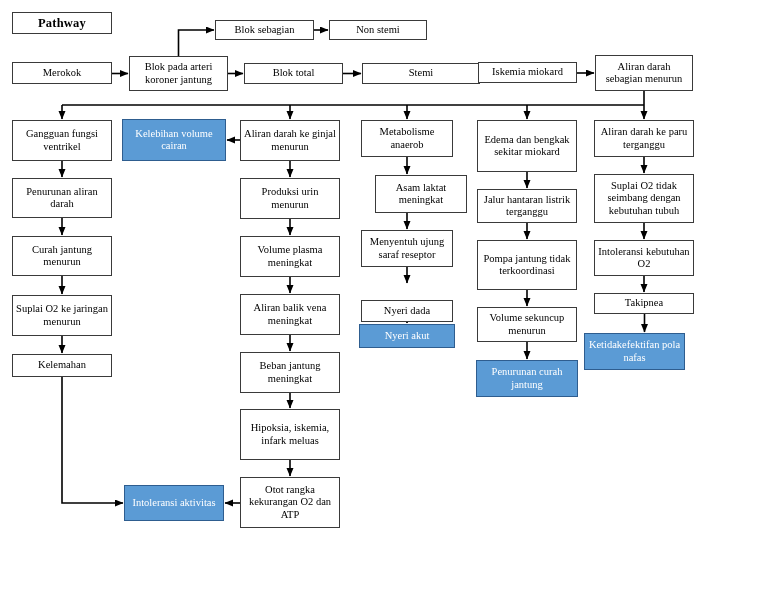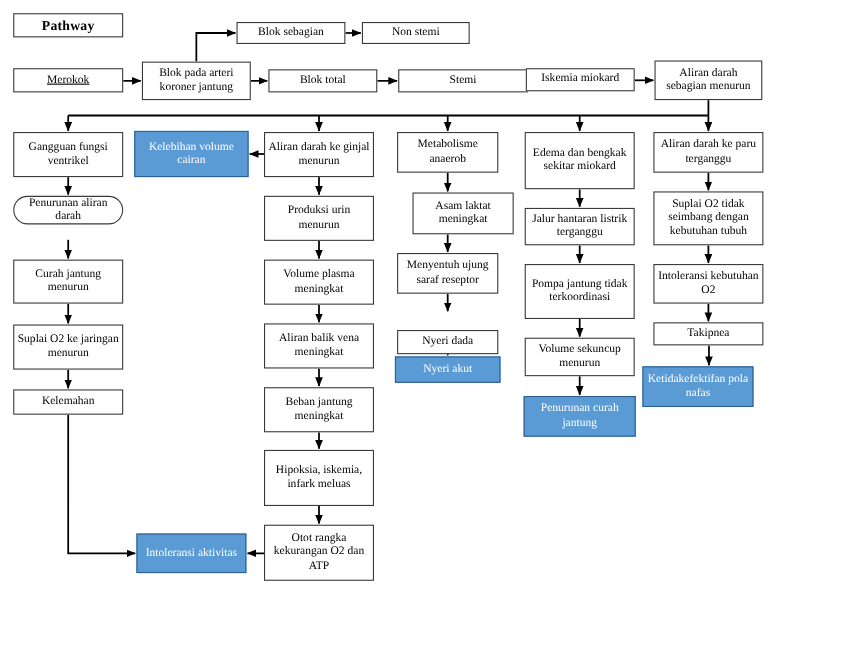--- a/index.html
+++ b/index.html
@@ -76,42 +76,42 @@
   <div>
       <div class="node bold" style="left: 12px; top: 12px; width: 100px; height: 22px;">
         <span>Pathway</span>
       </div>
       <div class="node" style="left: 215px; top: 20px; width: 99px; height: 20px;">
         <span>Blok sebagian</span>
       </div>
       <div class="node" style="left: 329px; top: 20px; width: 98px; height: 20px;">
         <span>Non stemi</span>
       </div>
-      <div class="node" style="left: 12px; top: 62px; width: 100px; height: 22px; text-decoration: underline;">
+      <div class="node" style="left: 12px; top: 62px; width: 100px; height: 22px;">
         <span>Merokok</span>
       </div>
       <div class="node" style="left: 129px; top: 56px; width: 99px; height: 35px;">
         <span>Blok pada arteri koroner jantung</span>
       </div>
       <div class="node" style="left: 244px; top: 63px; width: 99px; height: 21px;">
         <span>Blok total</span>
       </div>
       <div class="node" style="left: 362px; top: 63px; width: 118px; height: 21px;">
         <span>Stemi</span>
       </div>
       <div class="node" style="left: 478px; top: 62px; width: 99px; height: 21px;">
         <span>Iskemia miokard</span>
       </div>
       <div class="node" style="left: 595px; top: 55px; width: 98px; height: 36px;">
         <span>Aliran darah sebagian menurun</span>
       </div>
       <div class="node" style="left: 12px; top: 120px; width: 100px; height: 41px;">
         <span>Gangguan fungsi ventrikel</span>
       </div>
-      <div class="node" style="left: 12px; top: 178px; width: 100px; height: 26px; border-radius: 14px;">
+      <div class="node" style="left: 12px; top: 178px; width: 100px; height: 40px;">
         <span>Penurunan aliran darah</span>
       </div>
       <div class="node" style="left: 12px; top: 236px; width: 100px; height: 40px;">
         <span>Curah jantung menurun</span>
       </div>
       <div class="node" style="left: 12px; top: 295px; width: 100px; height: 41px;">
         <span>Suplai O2 ke jaringan menurun</span>
       </div>
       <div class="node" style="left: 12px; top: 354px; width: 100px; height: 23px;">
         <span>Kelemahan</span>

